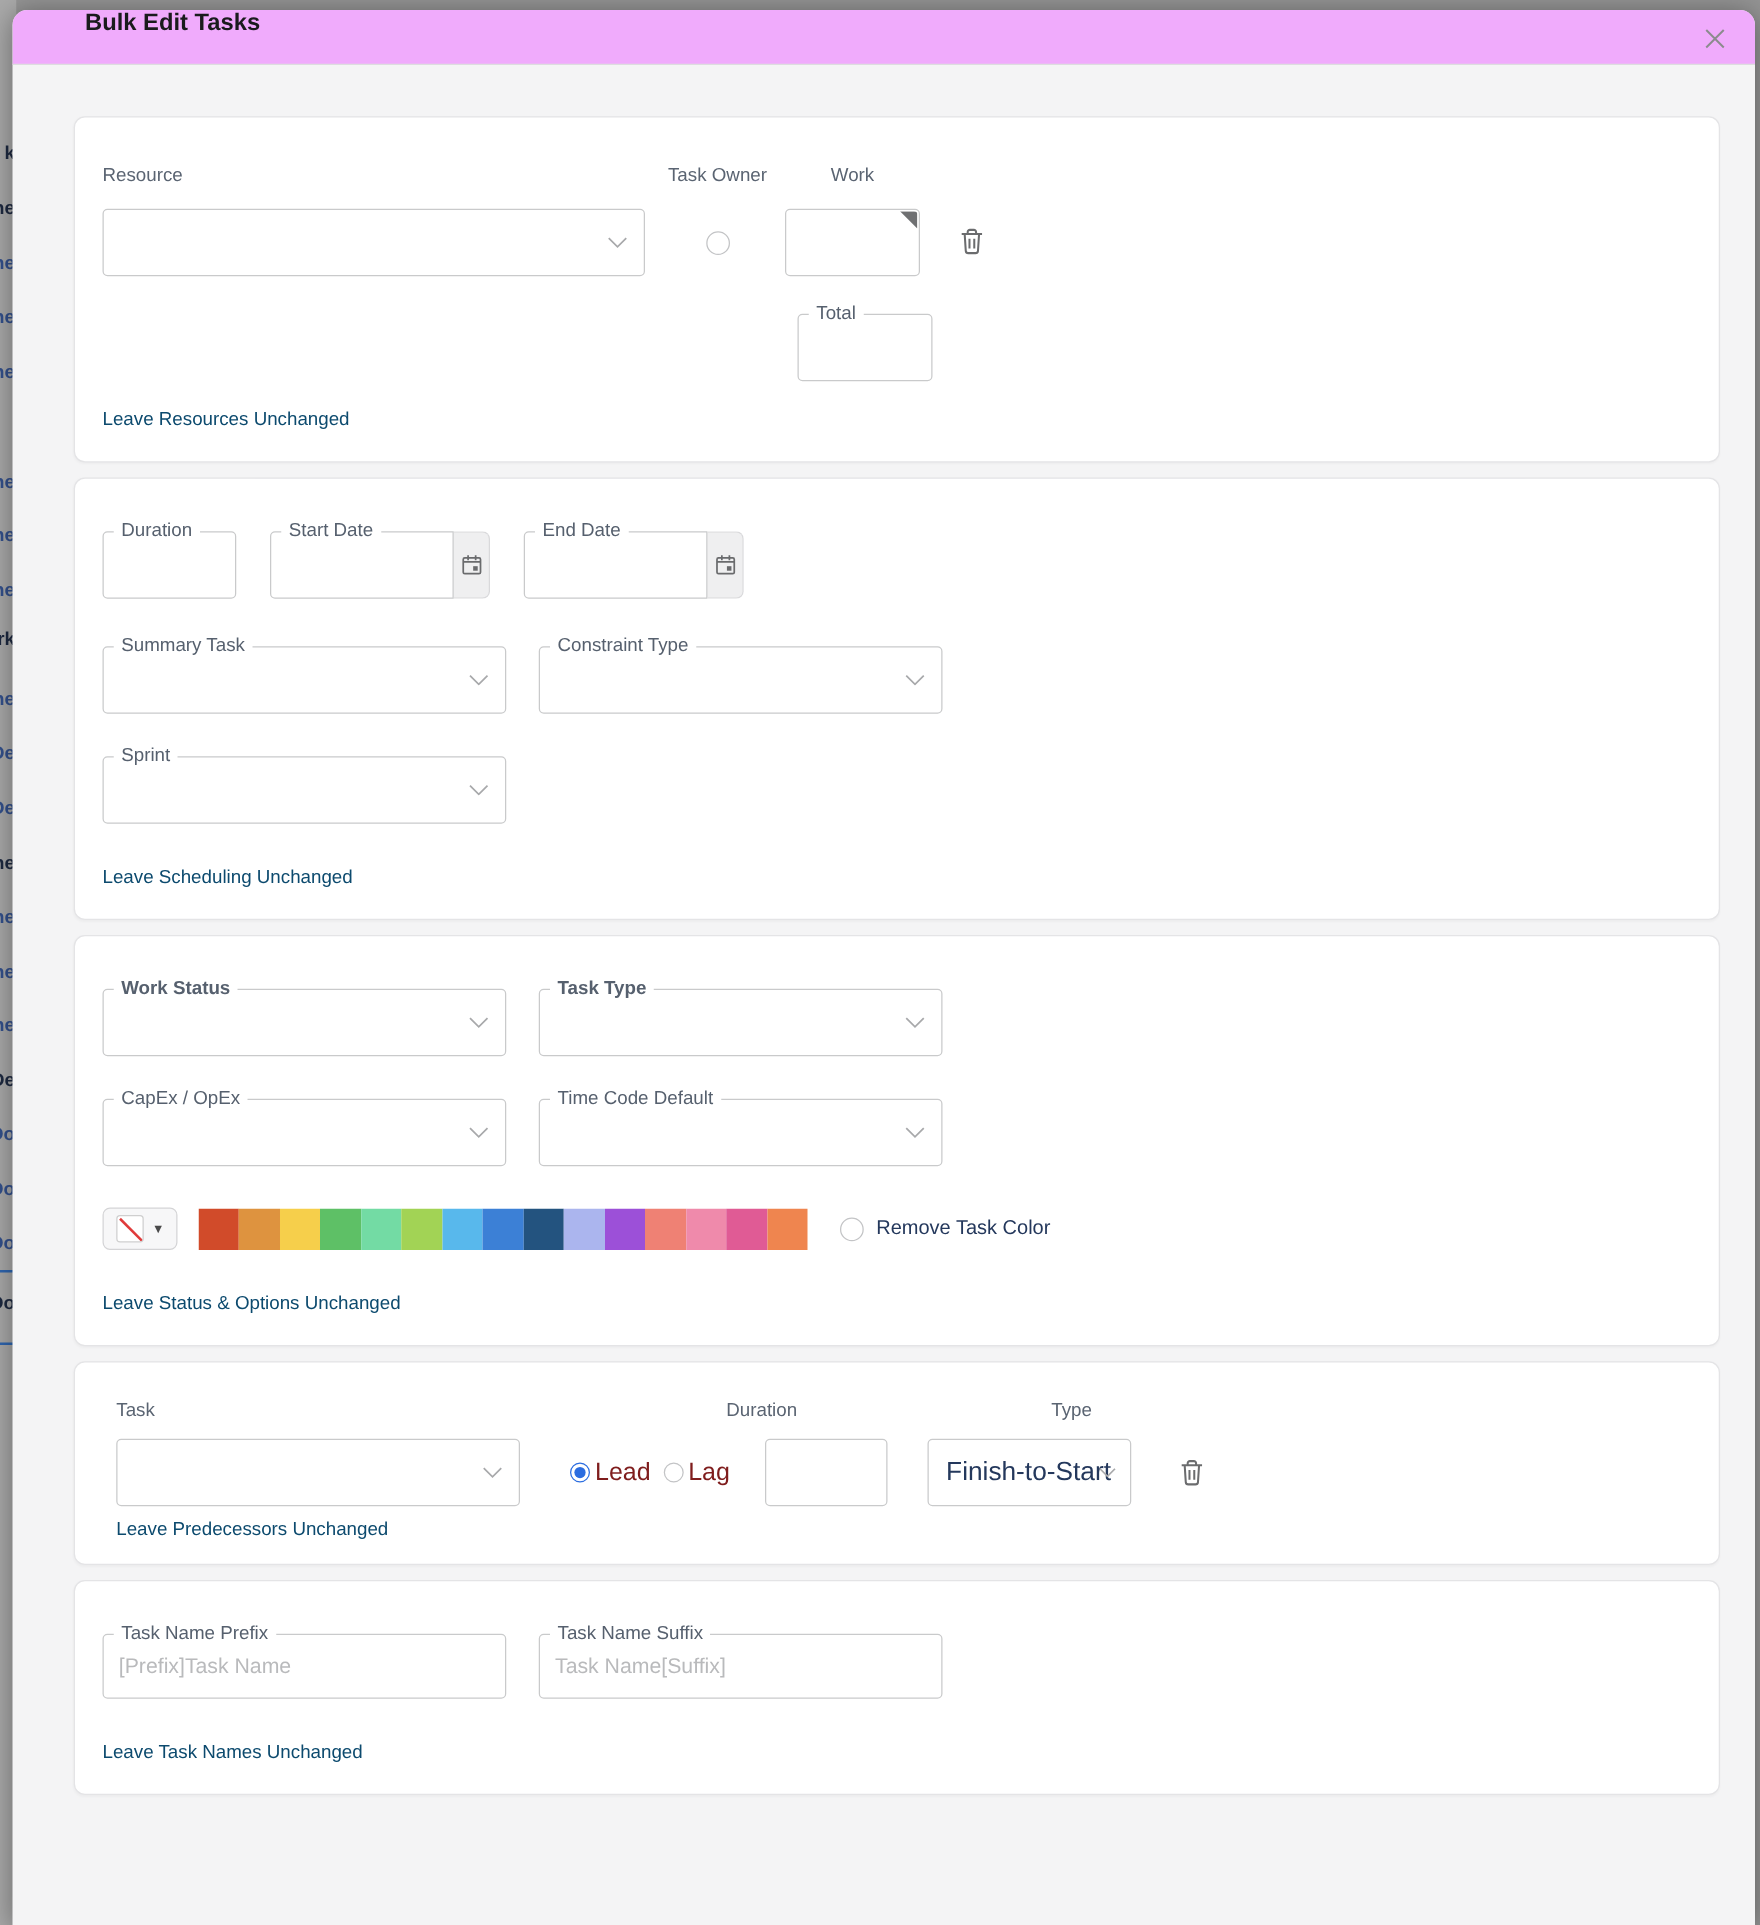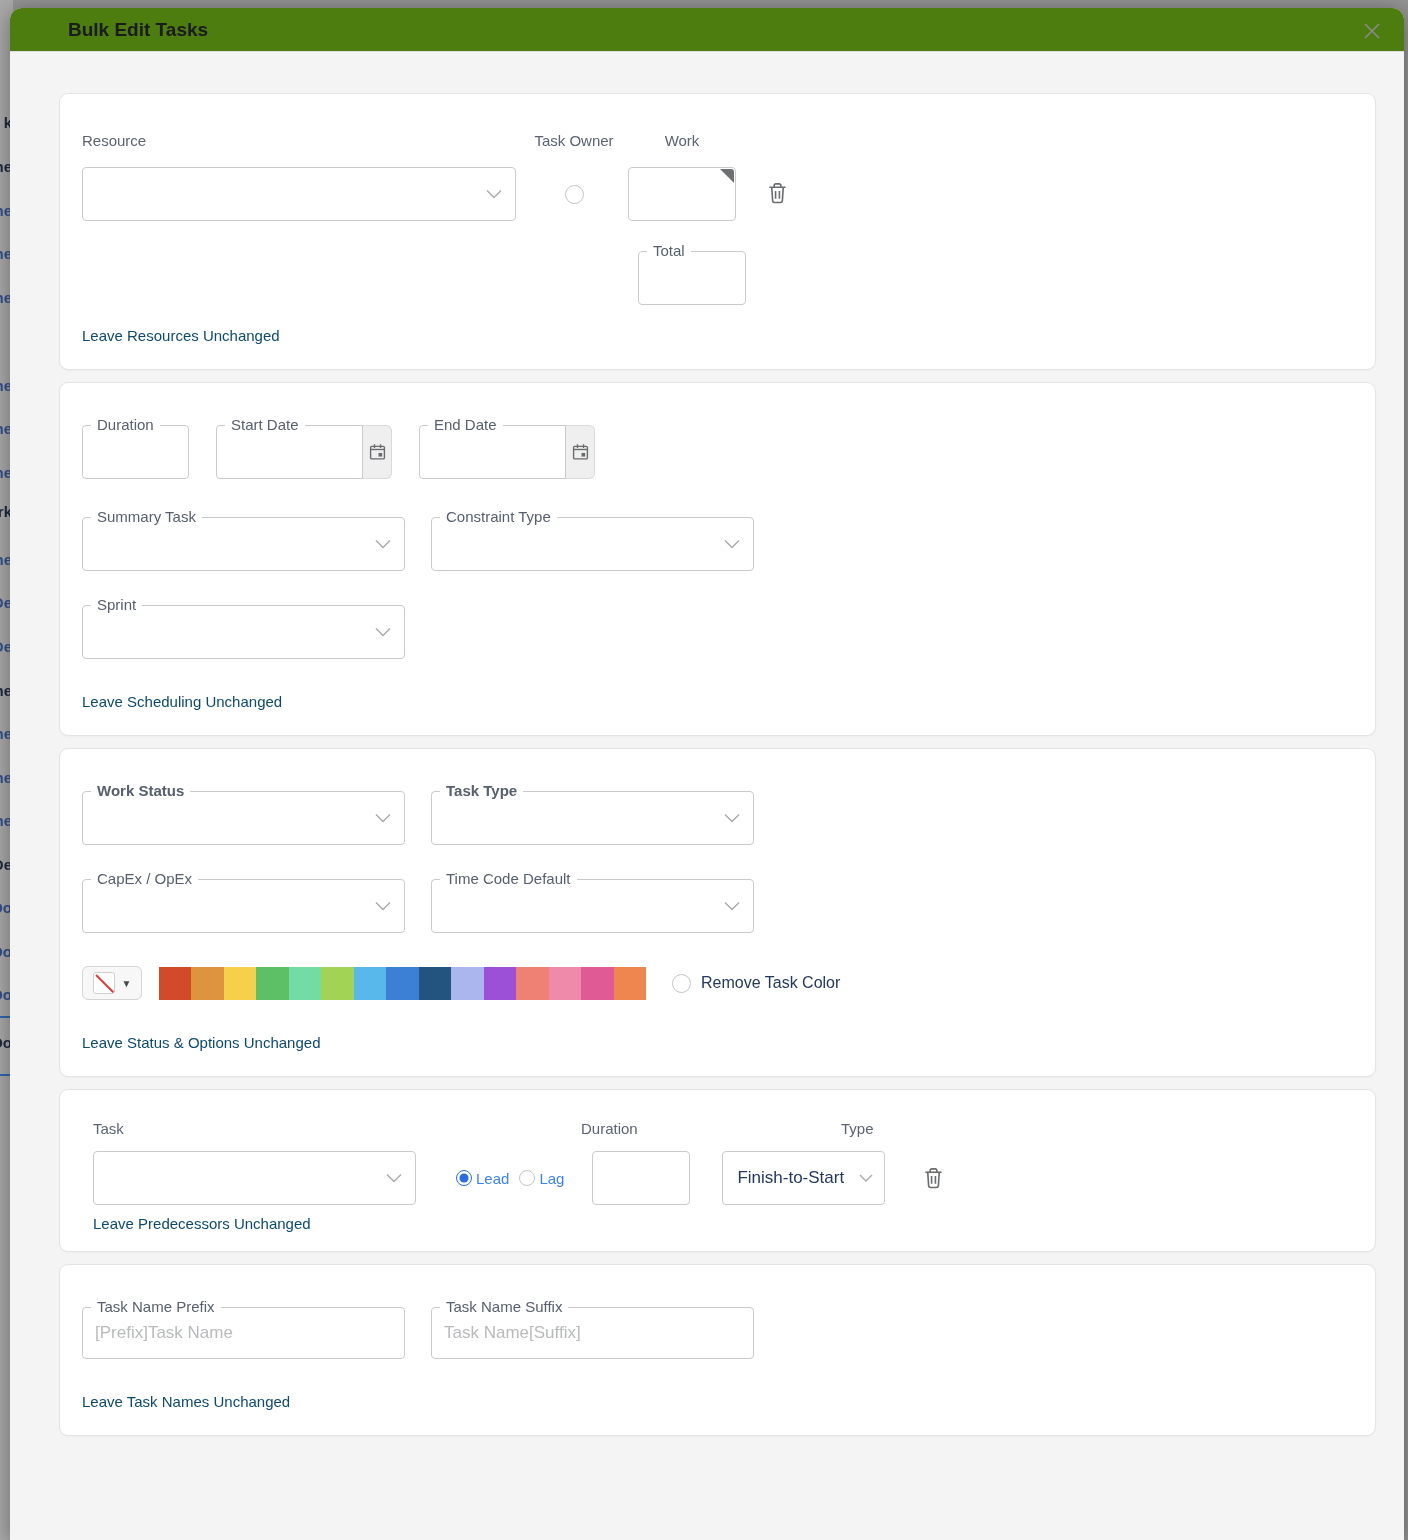--- a/index.html
+++ b/index.html
@@ -25,22 +25,22 @@
 
   
   .modal {
     position:absolute; left:10px; top:8px; right:4px; bottom:0;
     background:#f4f4f5;
     border-radius:12px 12px 0 0;
     box-shadow:0 3px 22px rgba(0,0,0,.38);
     overflow:hidden;
   }
   .modal-header {
-    height:44px; background:#4d7c0f; border-bottom:1px solid #dddddf;
-    display:flex; align-items:center; position:relative;
+    height:44px; background:#f0abfc; border-bottom:1px solid #dddddf;
+    display:flex; position:relative;
   }
   .modal-title { margin-left:58px; font-size:19px; font-weight:700; color:#1a1b1d; }
   .close-btn {
     position:absolute; right:18px; top:9px; width:28px; height:28px;
     display:flex; align-items:center; justify-content:center; cursor:pointer;
   }
   .modal-body { padding:41px 28px 0 49px; }
 
   
   .card {
@@ -143,25 +143,25 @@
   .stat-r4 { margin-top:38px; }
 
   
   .pred-card { padding-left:33px; padding-bottom:18px; }
   .pred-labels { display:flex; }
   .pred-labels .l-task { width:488px; }
   .pred-labels .l-dur { width:260px; }
   .pred-controls { display:flex; align-items:flex-start; margin-top:14px; }
   .pred-task { width:323px; }
   .leadlag { display:flex; align-items:center; margin-left:40px; height:54px; }
-  .leadlag .lbl { font-size:15px; color:#3b82f6; margin-left:4px; }
+  .leadlag .lbl { font-size:20px; color:#7f1d1d; margin-left:4px; }
   .leadlag .second { margin-left:10px; }
   .pred-dur { width:98px; margin-left:28px; }
   .pred-type { width:163px; margin-left:32px; display:flex; align-items:center; }
-  .pred-type .val { margin-left:14px; font-size:17px; color:#24385c; }
+  .pred-type .val { margin-left:14px; font-size:21px; color:#24385c; }
   .pred-type .chev { right:11px; }
   .pred-trash { margin-left:37px; padding-top:15px; }
   .pred-link-row { margin-top:10px; }
 
   
   .tn-field { height:52px; }
   .tn-field input {
     width:100%; height:100%; border:none; outline:none; background:transparent;
     padding:0 12px; font-size:17px; color:#444; font-family:"Liberation Sans", sans-serif;
   }

